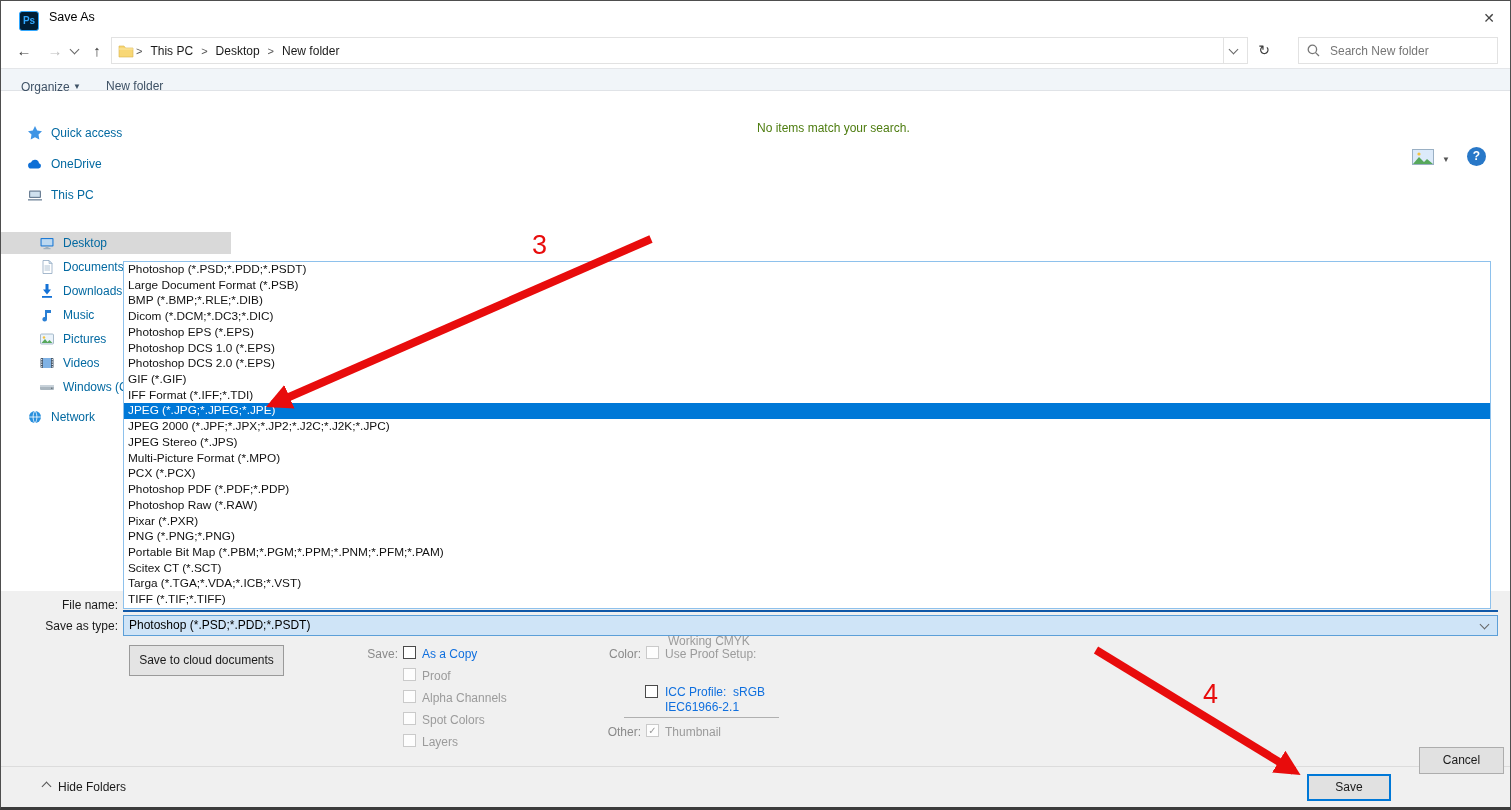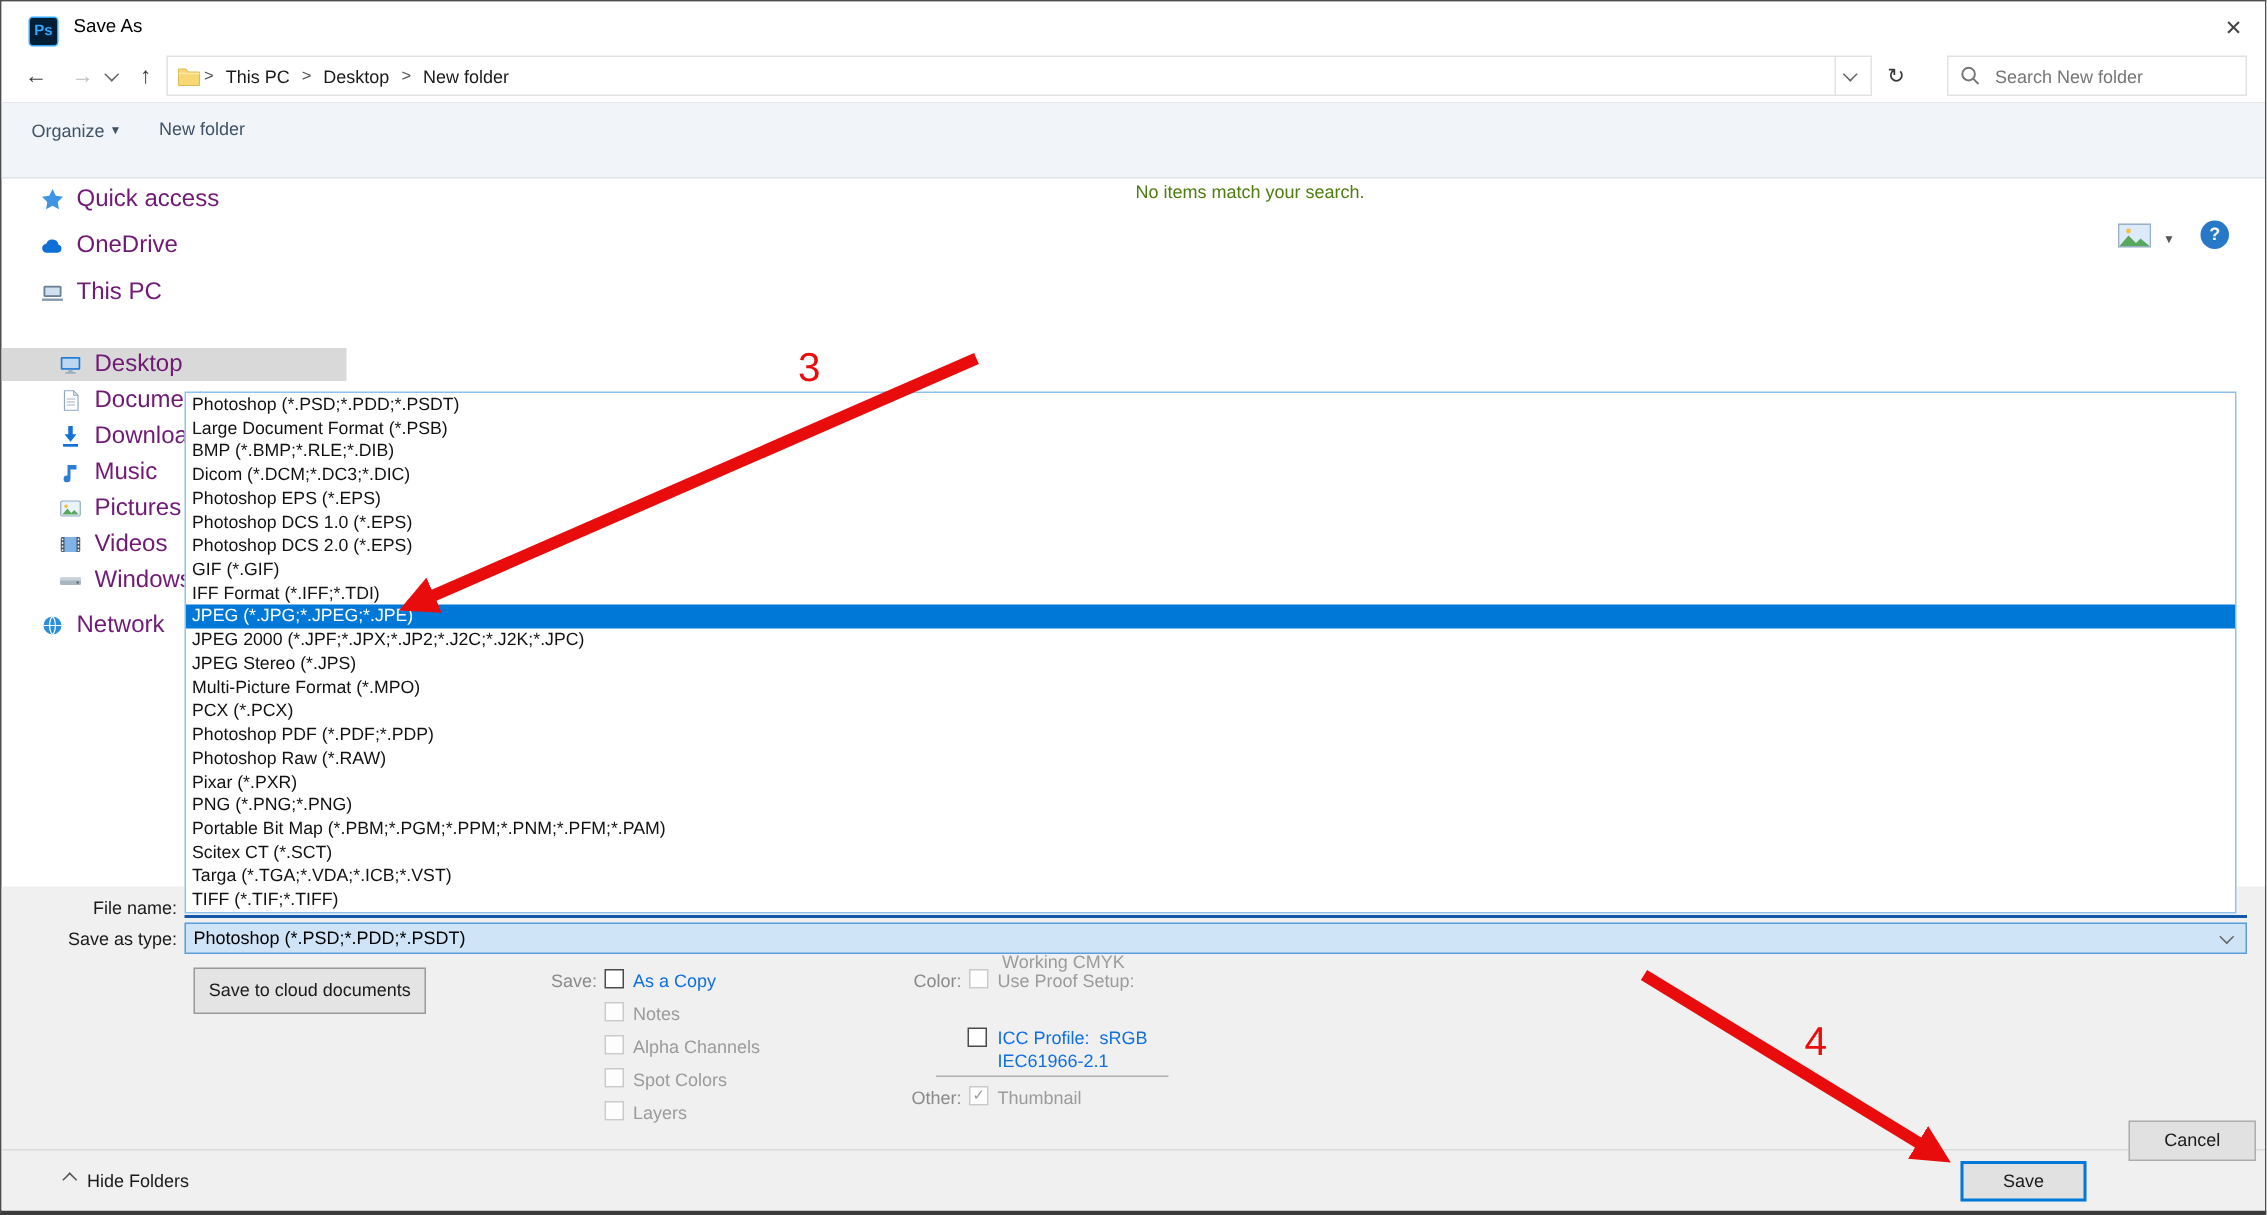--- a/index.html
+++ b/index.html
@@ -26,29 +26,29 @@
   .addressbar{left:110px;top:4px;width:1137px;height:27px;background:#fff;border:1px solid #e2e2e2;display:flex;align-items:center;}
   .crumb{font-size:12px;color:#1a1a1a;padding:0 6px;white-space:nowrap;cursor:pointer;}
   .crumb-sep{font-size:11px;color:#555;padding:0 2px;cursor:pointer;}
   .addr-divider{width:1px;height:25px;background:#e2e2e2;margin-left:auto;}
   .refreshbox{left:1250px;top:4px;width:26px;height:27px;text-align:center;line-height:26px;font-size:14px;color:#3a3a3a;}
   .searchbox{left:1297px;top:4px;width:200px;height:27px;background:#fff;border:1px solid #e2e2e2;display:flex;align-items:center;padding:0 8px;}
   .searchbox input{border:none;outline:none;flex:1;font-family:"Liberation Sans",sans-serif;font-size:12px;color:#555;margin-left:8px;background:transparent;}
   .searchbox input::placeholder{color:#767676;}
 
   
-  .cmdbar{left:0;top:68px;width:100%;height:50px;background:#f1f5f9;border-bottom:1px solid #e0e3e7;}
+  .cmdbar{left:0;top:68px;width:100%;height:22px;background:#f1f5f9;border-bottom:1px solid #e0e3e7;}
   .cmdtext{font-size:12px;color:#3f5266;line-height:35px;cursor:pointer;}
   .caret{font-size:8px;color:#3f5266;vertical-align:2px;}
   .viewicon{left:1411px;top:80px;width:22px;height:16px;border:1px solid #9ab0c4;background:#eaf3fb;}
   .help-circle{left:1466px;top:78px;width:19px;height:19px;border-radius:50%;background:#2878c8;color:#fff;
     font-size:12px;font-weight:bold;text-align:center;line-height:19px;cursor:pointer;}
 
   
-  .side-item{left:0;width:230px;height:22px;display:flex;align-items:center;font-size:16px;color:#701a75;cursor:pointer;}
+  .side-item{left:0;width:230px;height:22px;display:flex;align-items:center;font-size:12px;color:#0369a1;cursor:pointer;}
   .side-item .ic{width:16px;height:16px;flex:0 0 16px;margin-right:8px;}
   .side-sel{background:#d9d9d9;}
   .pad1{padding-left:26px;} .pad2{padding-left:38px;}
 
   .empty-msg{left:756px;top:120px;font-size:12px;color:#4d7c0f;}
 
   
   .format-list{left:122px;top:260px;width:1368px;height:348px;background:#fff;border:1px solid #8ec1ec;z-index:5;}
   .list-row{height:15.72px;line-height:15.7px;font-size:11.8px;padding-left:4px;white-space:nowrap;color:#111;cursor:pointer;}
   .list-row.selected{background:var(--selection-blue,#0078d7);color:#fff;}
@@ -274,21 +274,21 @@
     <span>Photoshop (*.PSD;*.PDD;*.PSDT)</span>
     <span class="chev combo-chev"></span>
   </div>
 
   <div class="abs cloud-btn">Save to cloud documents</div>
 
   <div class="abs grouplabel" style="left:340px;top:646px;width:57px;">Save:</div>
   <div class="abs cb on" style="left:402px;top:645px;"></div>
   <div class="abs optlabel lbl-on" style="left:421px;top:646px;">As a Copy</div>
   <div class="abs cb off" style="left:402px;top:667px;"></div>
-  <div class="abs optlabel lbl-off" style="left:421px;top:668px;">Notes</div>
+  <div class="abs optlabel lbl-off" style="left:421px;top:668px;">Proof</div>
   <div class="abs cb off" style="left:402px;top:689px;"></div>
   <div class="abs optlabel lbl-off" style="left:421px;top:690px;">Alpha Channels</div>
   <div class="abs cb off" style="left:402px;top:711px;"></div>
   <div class="abs optlabel lbl-off" style="left:421px;top:712px;">Spot Colors</div>
   <div class="abs cb off" style="left:402px;top:733px;"></div>
   <div class="abs optlabel lbl-off" style="left:421px;top:734px;">Layers</div>
 
   <div class="abs grouplabel" style="left:585px;top:646px;width:55px;">Color:</div>
   <div class="abs cb off" style="left:645px;top:645px;"></div>
   <div class="abs optlabel lbl-off" style="left:664px;top:646px;">Use Proof Setup:</div>

